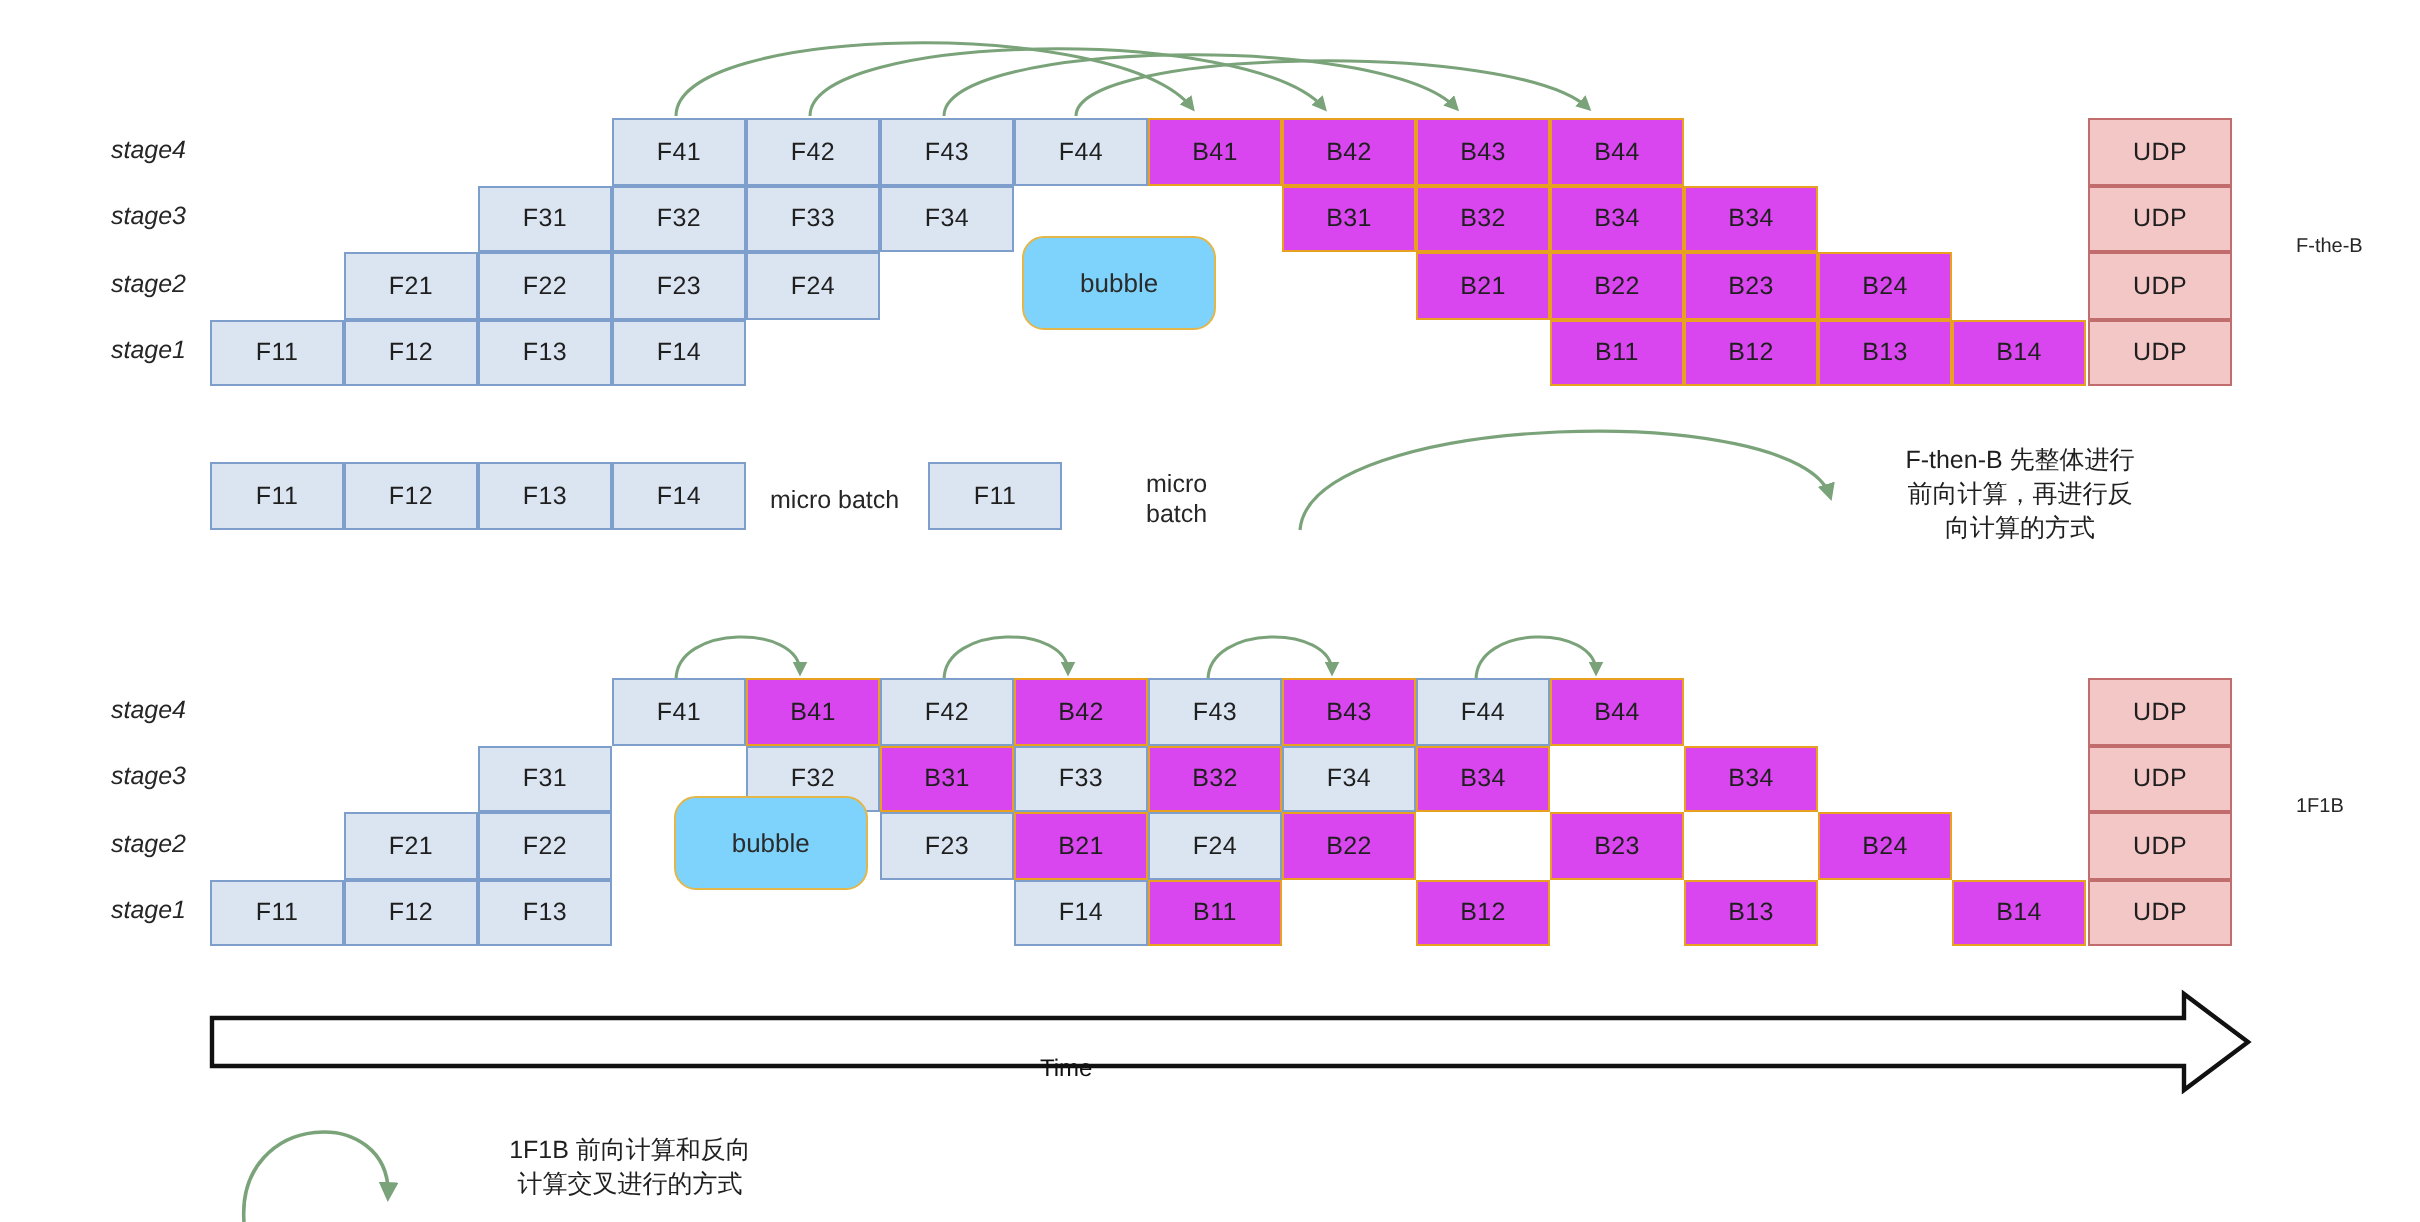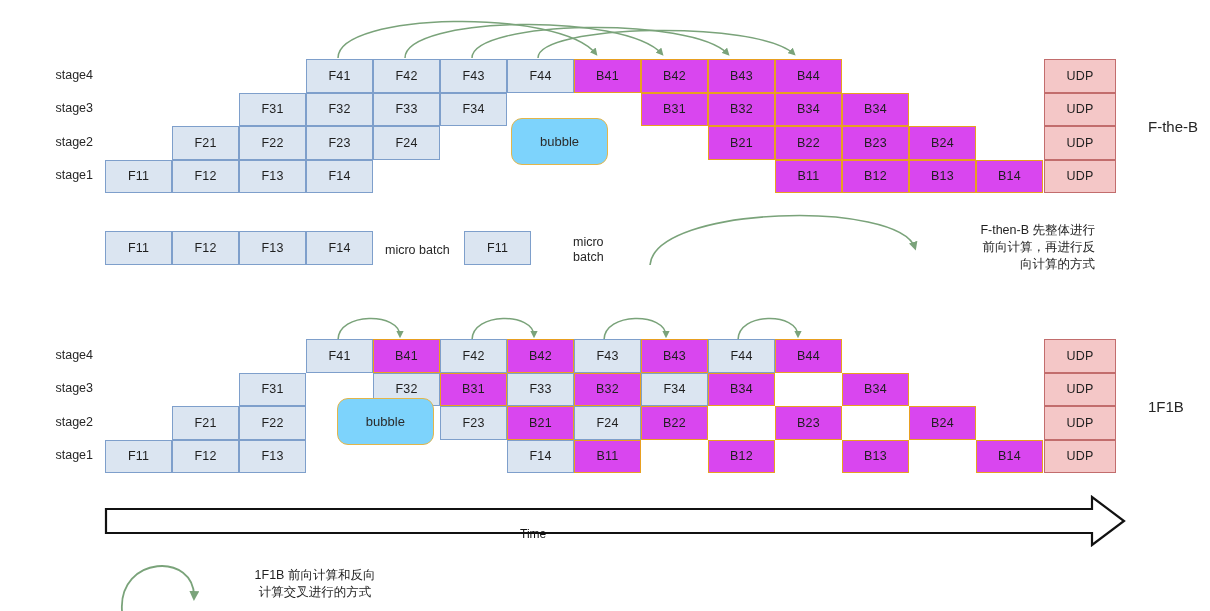--- a/index.html
+++ b/index.html
@@ -11,20 +11,21 @@
     color:#1a1a1a;
   }
   #stage{position:absolute;left:0;top:0;width:1210px;height:611px;}
 
   .stage-label{
     position:absolute;
     font-size:12.5px;
     color:#262626;
     text-align:right;
     white-space:nowrap;
+    font-style:italic;
   }
 
   .cell{
     position:absolute;
     box-sizing:border-box;
     display:flex;align-items:center;justify-content:center;
     font-size:12.5px;
     color:#1f1f1f;
     letter-spacing:.2px;
   }
@@ -37,35 +38,35 @@
     box-sizing:border-box;
     background:#7dd3fc;
     border:1.4px solid #e3b64a;
     border-radius:11px;
     display:flex;align-items:center;justify-content:center;
     font-size:13px;color:#2b2b2b;
   }
 
   .side-label{
     position:absolute;
-    font-size:15px;color:#262626;white-space:nowrap;
+    font-size:10px;color:#262626;white-space:nowrap;
   }
 
   .legend-text{
     position:absolute;
     font-size:12.5px;color:#262626;
     line-height:15px;
   }
 
   .note{
     position:absolute;
     font-size:12.5px;
     color:#1f1f1f;
     line-height:17px;
-    text-align:right;
+    text-align:center;
     white-space:pre-line;
   }
   .note-left{ text-align:left; }
 
   .timebar-label{
     position:absolute;
     font-size:12px;color:#111;
     text-align:left;
   }
 

